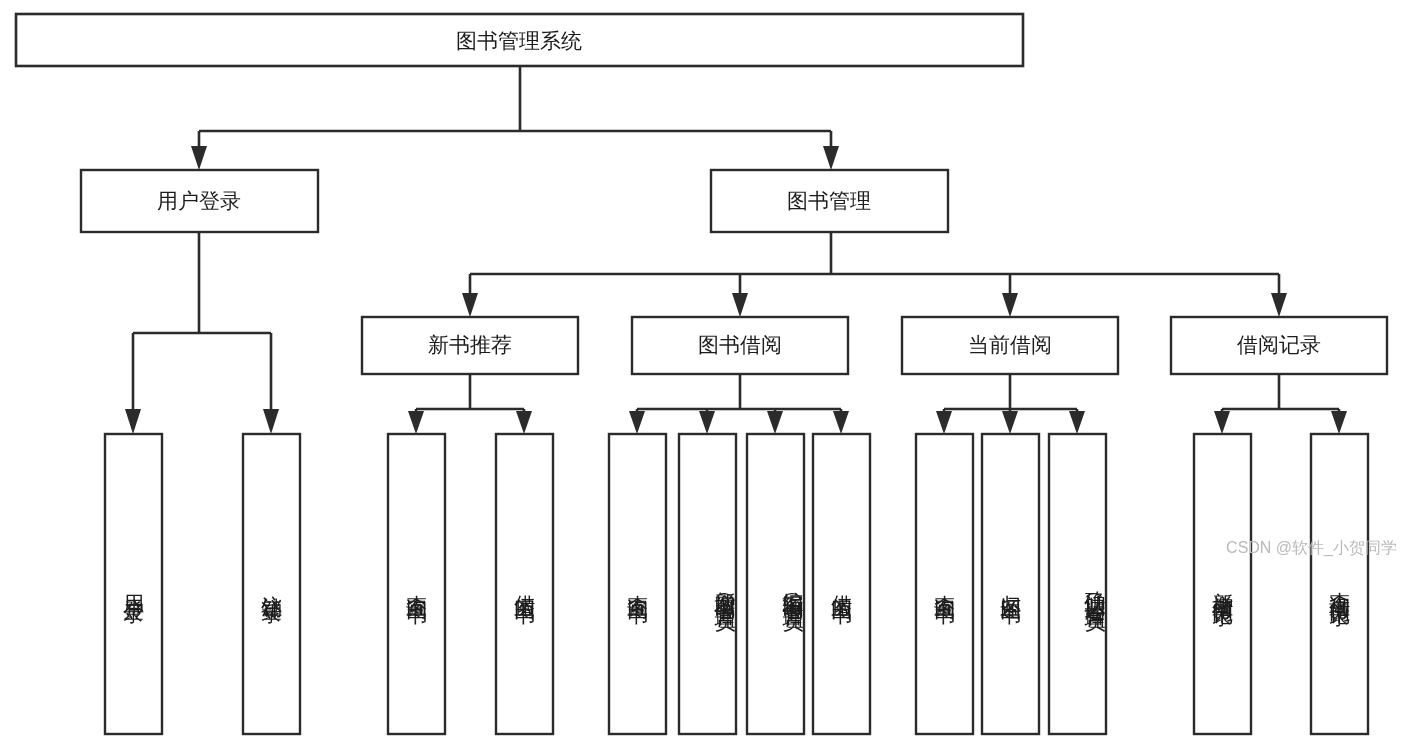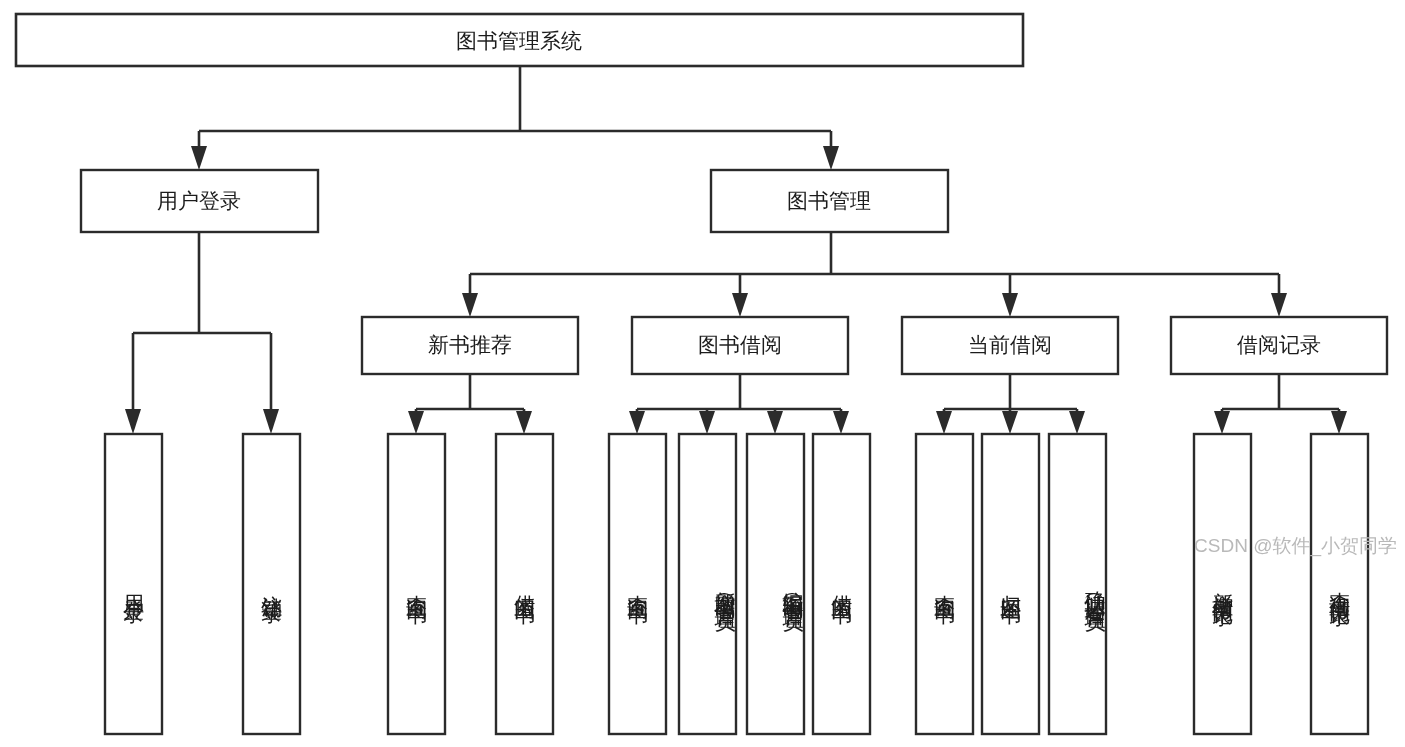--- a/index.html
+++ b/index.html
@@ -63,21 +63,21 @@
     letter-spacing: 3px;
     white-space: nowrap;
     pointer-events: none;
     text-align: center;
   }
   .watermark {
     position: absolute;
     right: 8px;
     bottom: 4px;
     font-family: "Liberation Sans", "DejaVu Sans", sans-serif;
-    font-size: 19px;
+    font-size: 16px;
     color: #b9b9b9;
     white-space: nowrap;
   }
 </style>
 </head>
 <body>
 
 <div id="diagram-root">
 
   <svg class="flow" viewBox="0 0 1405 747" xmlns="http://www.w3.org/2000/svg">

